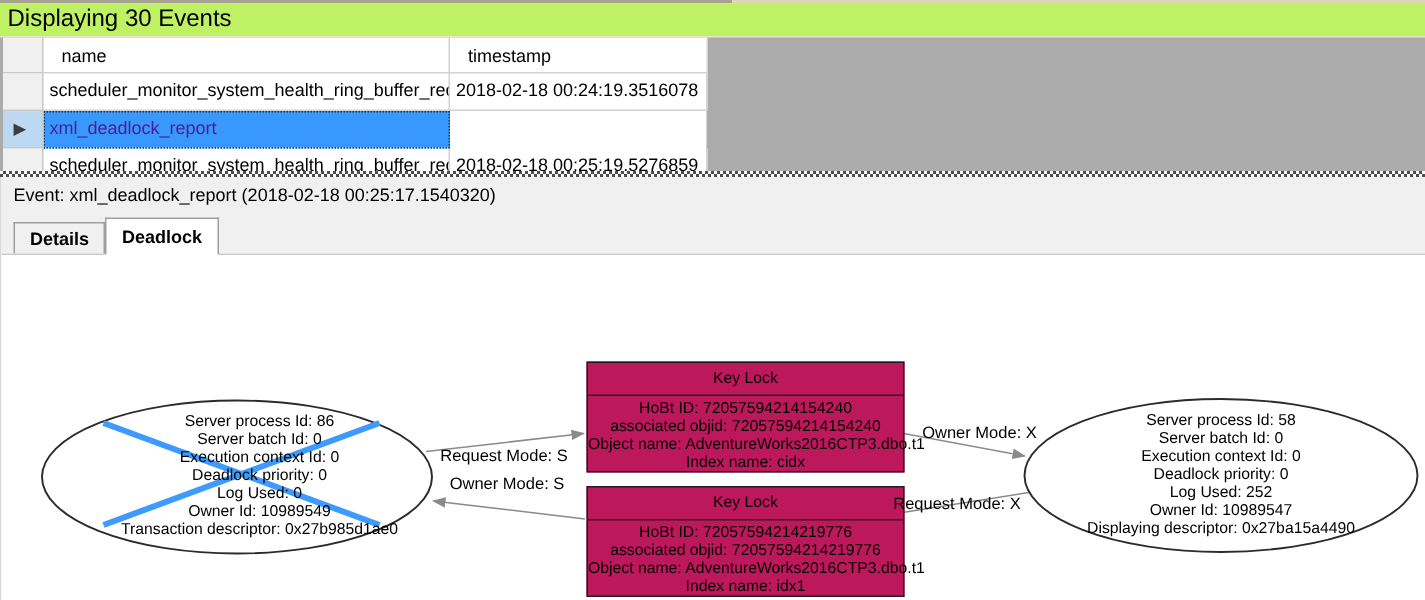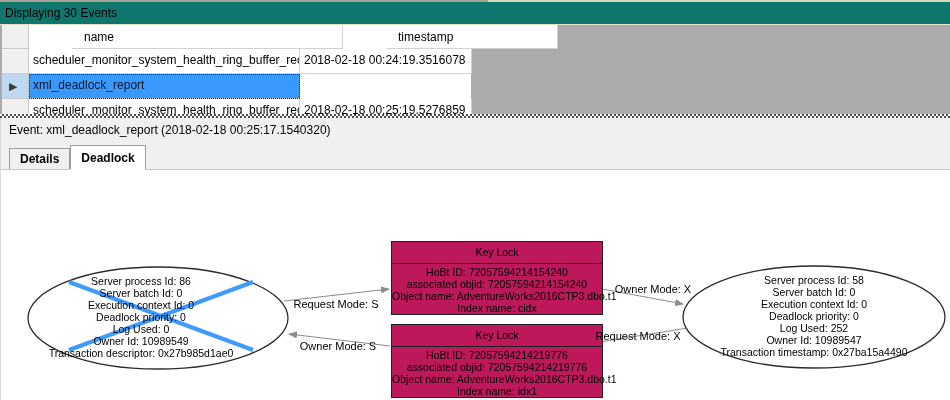--- a/index.html
+++ b/index.html
@@ -1,39 +1,39 @@
 <!DOCTYPE html>
 <html><head>
 <meta charset="utf-8">
 <style>
   html,body{margin:0;padding:0;background:#fff;}
   .screen{position:relative;width:950px;height:400px;overflow:hidden;
           font-family:"Liberation Sans","DejaVu Sans",sans-serif;color:#000;background:#fff;}
   
   .top-strip{height:2px;background:linear-gradient(to right,#a6a292 0 488px,#dbd8ba 488px);}
   
-  .info-bar{height:22px;background:#0f766e;border-bottom:1px solid #e6e3c8;
-            font-size:12px;line-height:22px;padding-left:5px;}
+  .info-bar{height:22px;background:#bef264;border-bottom:1px solid #e6e3c8;
+            font-size:16px;line-height:22px;padding-left:5px;}
   
   .grid-area{height:89px;background:#ababab;overflow:hidden;position:relative;}
   .grid-table{width:469px;background:#fff;margin-left:2px;}
   .grid-row{display:flex;height:25px;}
   .grid-row.header{height:24px;}
   .rowhdr{width:26px;background:#f0f0f0;border-right:1px solid #c9c9c9;border-bottom:1px solid #c9c9c9;
           position:relative;flex:0 0 auto;}
   .rowhdr.sel{background:#bdd9f2;}
   .arrow-glyph{position:absolute;left:7px;top:5px;font-size:11px;color:#3d3d3d;line-height:14px;}
   .cell{border-right:1px solid #d2d2d2;border-bottom:1px solid #d2d2d2;font-size:12px;
         padding:4px 0 0 4px;white-space:nowrap;overflow:hidden;box-sizing:border-box;}
   .cell.name{width:271px;flex:0 0 auto;}
   .cell.ts{width:172px;flex:0 0 auto;}
-  .grid-row.header .cell{padding-left:12px;padding-top:5px;background:#fff;margin-left:43px;}
+  .grid-row.header .cell{padding-left:12px;padding-top:5px;background:#fff;}
   .row-cells{display:flex;}
   .row-cells.sel{outline:1px dotted #10365e;outline-offset:-1px;}
-  .row-cells.sel .cell{background:#3898fc;color:#0f172a;border-right-color:#3898fc;border-bottom-color:#d2d2d2;}
+  .row-cells.sel .cell{background:#3898fc;color:#4c1d95;border-right-color:#3898fc;border-bottom-color:#d2d2d2;}
   
   .splitter{height:4px;background:#fdfdfd;
      background-image:conic-gradient(#4d4d4d 25%,transparent 0 50%,#4d4d4d 0 75%,transparent 0);
      background-size:4px 4px;}
   
   .bottom{border-left:1px solid #d8d8d8;}
   .event-bar{height:24px;background:#f0f0f0;font-size:12px;line-height:24px;padding-left:8px;}
   .tabstrip{height:27px;background:#f0f0f0;display:flex;align-items:flex-end;padding-left:8px;position:relative;font-weight:bold;}
   .tab{font-size:12px;border:1px solid #9e9e9e;padding:0 10px;box-sizing:border-box;position:relative;}
   .tab.inactive{background:#f0f0f0;height:21px;line-height:20px;border-bottom:none;}
@@ -122,38 +122,38 @@
         <line x1="580" y1="115" x2="682" y2="134" stroke="#8a8a8a" stroke-width="1" marker-end="url(#ah)"></line>
         <line x1="687" y1="158" x2="586" y2="174" stroke="#8a8a8a" stroke-width="1" marker-end="url(#ah)"></line>
 
         <ellipse cx="157" cy="148" rx="130" ry="51" fill="#ffffff" stroke="#2b2b2b" stroke-width="1.3"></ellipse>
         <ellipse cx="813" cy="147" rx="131" ry="51" fill="#ffffff" stroke="#2b2b2b" stroke-width="1.3"></ellipse>
 
         <line x1="68" y1="112" x2="252" y2="180" stroke="#3e9bfd" stroke-width="4"></line>
         <line x1="252" y1="112" x2="68" y2="180" stroke="#3e9bfd" stroke-width="4"></line>
       </svg>
 
-      <div class="node-text" style="left:10px;top:105px;">
+      <div class="node-text" style="left:42px;top:105px;">
         <div>Server process Id: 86</div>
         <div>Server batch Id: 0</div>
         <div>Execution context Id: 0</div>
         <div>Deadlock priority: 0</div>
         <div>Log Used: 0</div>
         <div>Owner Id: 10989549</div>
         <div>Transaction descriptor: 0x27b985d1ae0</div>
       </div>
 
       <div class="node-text" style="left:683px;top:104px;">
         <div>Server process Id: 58</div>
         <div>Server batch Id: 0</div>
         <div>Execution context Id: 0</div>
         <div>Deadlock priority: 0</div>
         <div>Log Used: 252</div>
         <div>Owner Id: 10989547</div>
-        <div>Transaction timestamp: 0x27ba15a4490</div>
+        <div>Displaying descriptor: 0x27ba15a4490</div>
       </div>
 
       <div class="res-box" style="left:390px;top:71px;">
         <div class="res-title">Key Lock</div>
         <div class="res-body">
           <div>HoBt ID: 72057594214154240</div>
           <div>associated objid: 72057594214154240</div>
           <div>Object name: AdventureWorks2016CTP3.dbo.t1</div>
           <div>Index name: cidx</div>
         </div>
@@ -163,18 +163,18 @@
         <div class="res-title">Key Lock</div>
         <div class="res-body">
           <div>HoBt ID: 72057594214219776</div>
           <div>associated objid: 72057594214219776</div>
           <div>Object name: AdventureWorks2016CTP3.dbo.t1</div>
           <div>Index name: idx1</div>
         </div>
       </div>
 
       <div class="edge-label" style="left:335px;top:118px;margin-top:16px;">Request Mode: S</div>
-      <div class="edge-label" style="left:337px;top:176px;">Owner Mode: S</div>
+      <div class="edge-label" style="left:337px;top:153px;">Owner Mode: S</div>
       <div class="edge-label" style="left:632px;top:119px;margin-left:20px;">Owner Mode: X</div>
       <div class="edge-label" style="left:637px;top:166px;">Request Mode: X</div>
     </div>
   </div>
 </div>
 
 </body></html>

